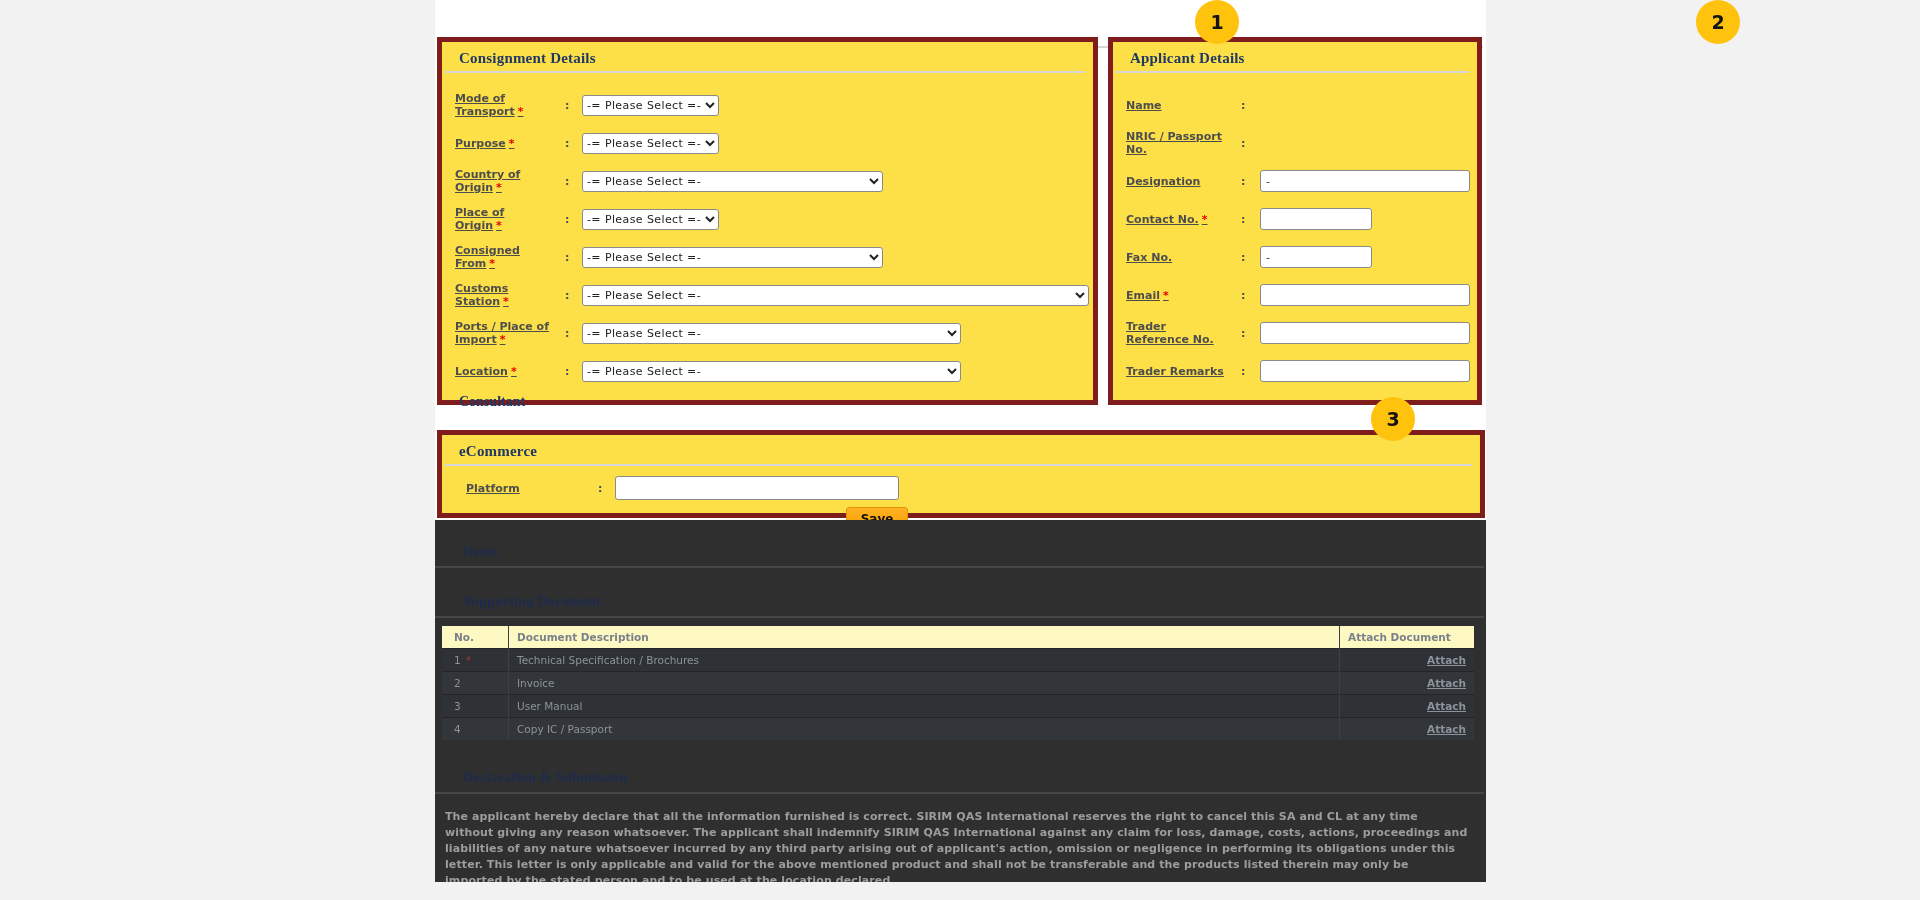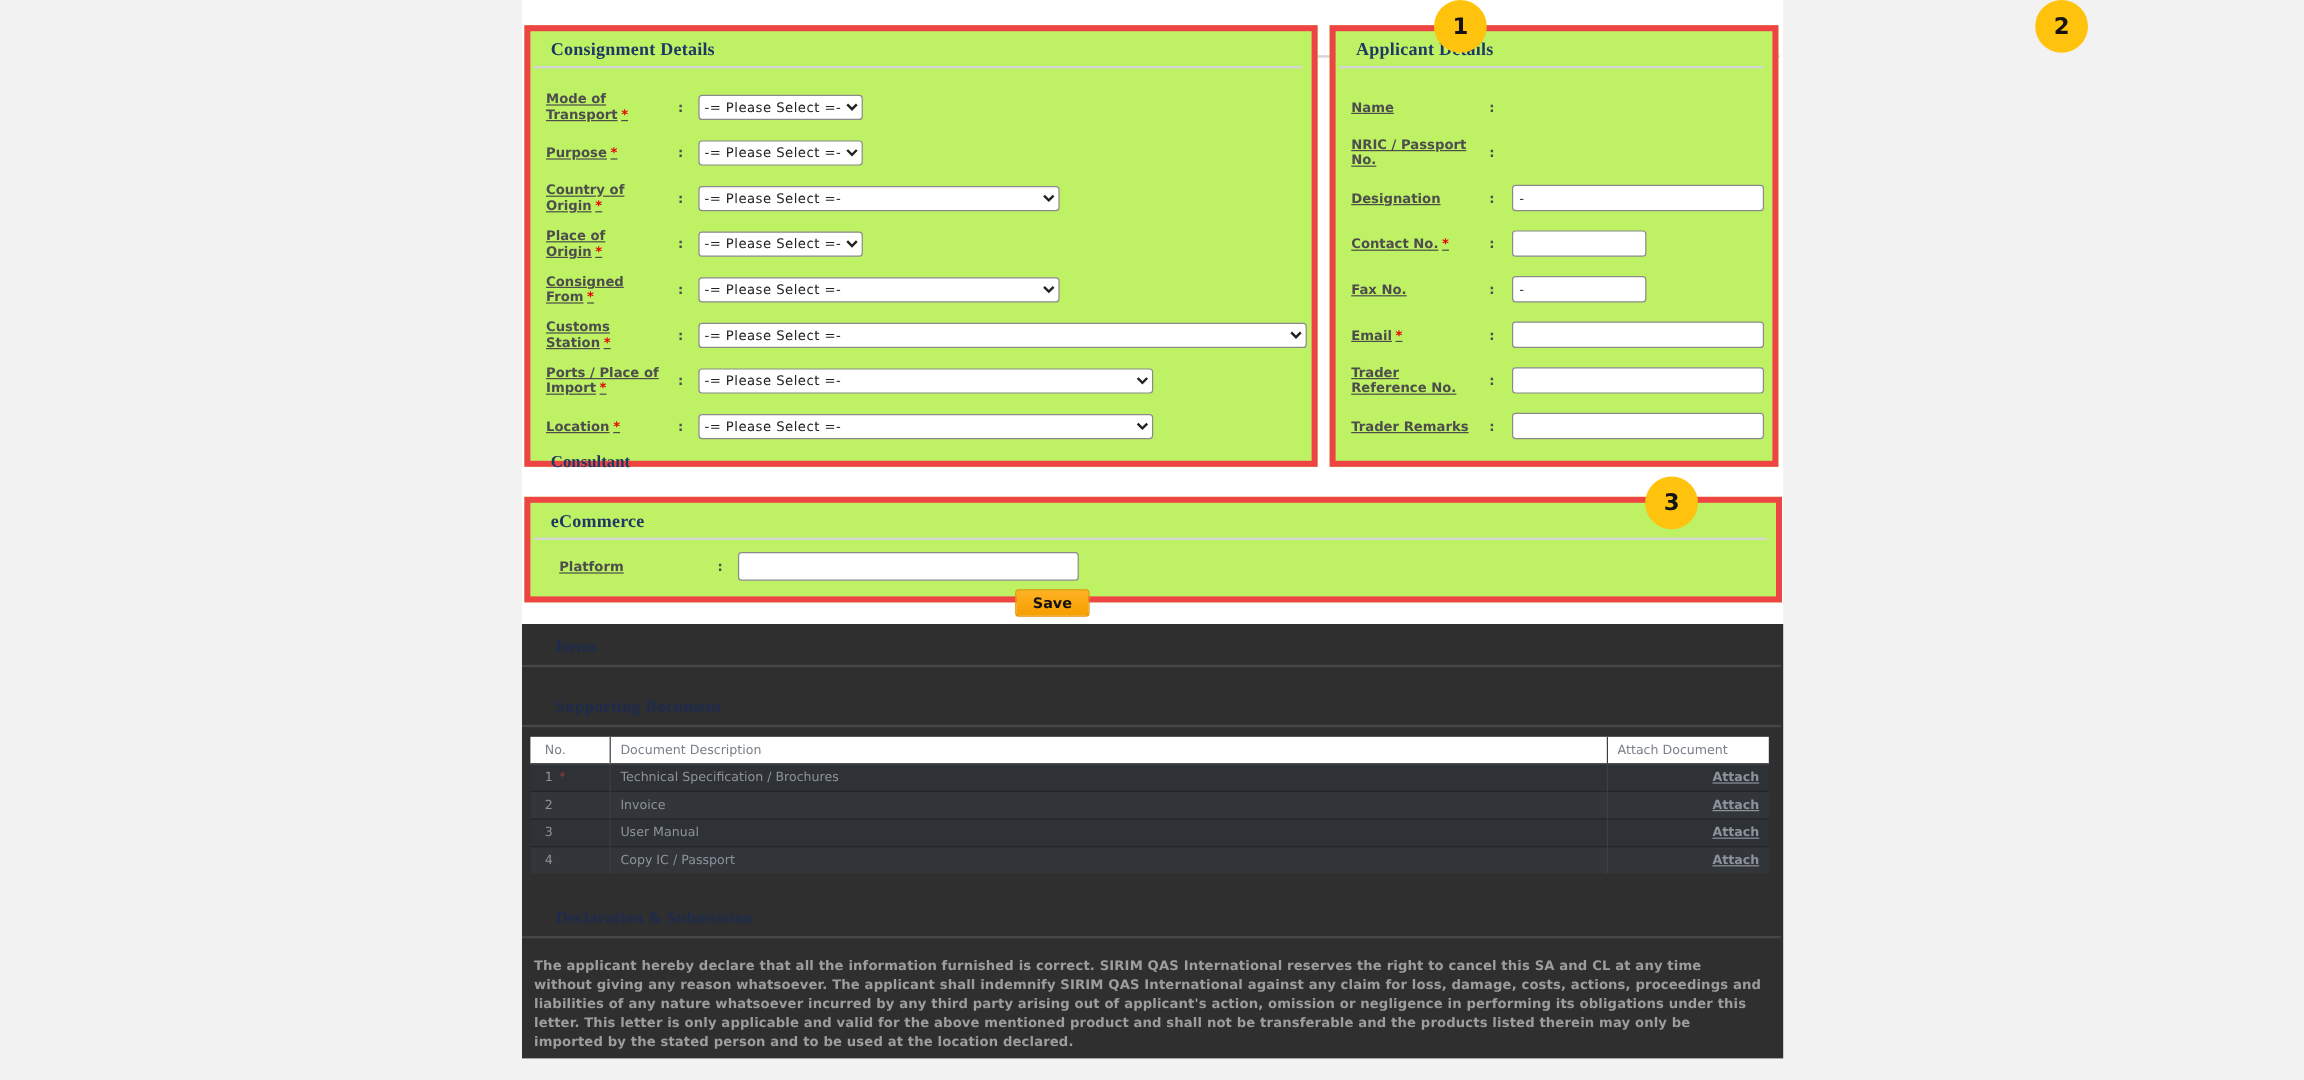--- a/index.html
+++ b/index.html
@@ -1,21 +1,21 @@
 <!DOCTYPE html>
 <html><head>
 <meta charset="utf-8">
 <style>
   html,body{margin:0;padding:0;width:1920px;height:900px;overflow:hidden;
     background:#f2f2f2;font-family:"DejaVu Sans",sans-serif;}
   .content{position:relative;width:1051px;height:882px;margin-left:435px;background:#ffffff;}
   .gap-line{position:absolute;top:46px;left:4px;width:1044px;height:2px;background:#d6d6d6;z-index:0;}
 
   
-  .panel{position:absolute;background:#bef264;border:5px solid #ef4444;box-sizing:border-box;z-index:1;}
+  .panel{position:absolute;background:#fde047;border:5px solid #7f1d1d;box-sizing:border-box;z-index:1;margin-top:16px;}
   .panel-1{left:2px;top:21px;width:661px;height:368px;}
   .panel-2{left:673px;top:21px;width:374px;height:368px;}
   .panel-3{left:2px;top:414px;width:1048px;height:88px;}
 
   .sec-title{font-family:"Liberation Serif",serif;font-weight:bold;font-size:15px;
     color:#1F3864;margin:8px 0 0 17px;letter-spacing:.2px;}
   .title-divider{height:2px;background:#d6d6d6;margin:4px 8px 0 3px;}
 
   .fields{margin-top:13px;}
   .frow{display:flex;align-items:center;min-height:38px;padding-left:13px;}
@@ -48,27 +48,27 @@
     font-size:19px;font-weight:bold;z-index:3;}
   .badge-1{left:760px;top:0px;}
   .badge-2{left:1261px;top:0px;}
   .badge-3{left:936px;top:397px;}
 
   
   .dark{position:absolute;left:0;top:520px;width:1051px;height:362px;background:#2f2f2f;
     overflow:hidden;z-index:1;}
   .dim-head{font-family:"Liberation Serif",serif;font-weight:bold;font-size:14px;
     color:#1d2b4e;padding:8px 0 6px 28px;border-bottom:2px solid #474747;
-    margin:4px 2px 0 0;letter-spacing:.3px;}
+    margin:16px 2px 0 0;letter-spacing:.3px;}
   .dim-head.h2x{margin-top:22px;padding-top:4px;}
   .dim-head.h3x{margin-top:26px;padding-top:4px;}
 
   table.doc{width:1032px;margin:8px 0 0 7px;border-collapse:collapse;
     font-size:10.5px;}
-  table.doc thead th{background:#ffffff;color:#7a8089;font-weight:normal;text-align:left;
+  table.doc thead th{background:#fef9c3;color:#7a8089;font-weight:bold;text-align:left;
     padding:5px 8px;}
   table.doc td{padding:5px 8px;color:#8d939b;border-top:1px solid #232528;}
   table.doc tbody tr:nth-child(odd){background:#2e3136;}
   table.doc tbody tr:nth-child(even){background:#323539;}
   th.col-no{width:46px;padding-left:12px !important;}
   td.cell-no{padding-left:12px !important;white-space:nowrap;}
   td.cell-desc,th.col-desc{border-left:1px solid #3c4046;}
   th.col-att,td.cell-att{width:118px;border-left:1px solid #3c4046;text-align:right;}
   a.attach{color:#8d939b;font-weight:bold;text-decoration:underline;}
   .tbl-req{color:#a03a3a;margin-left:2px;}

